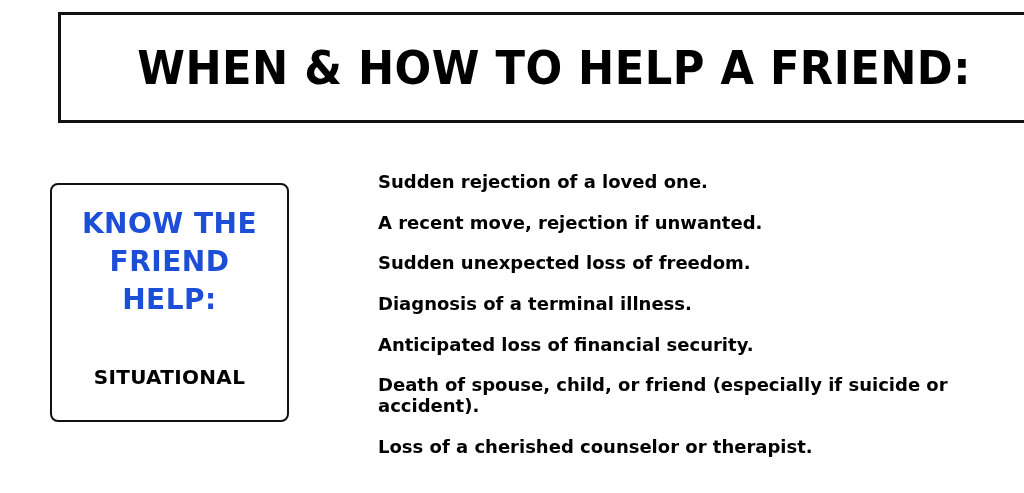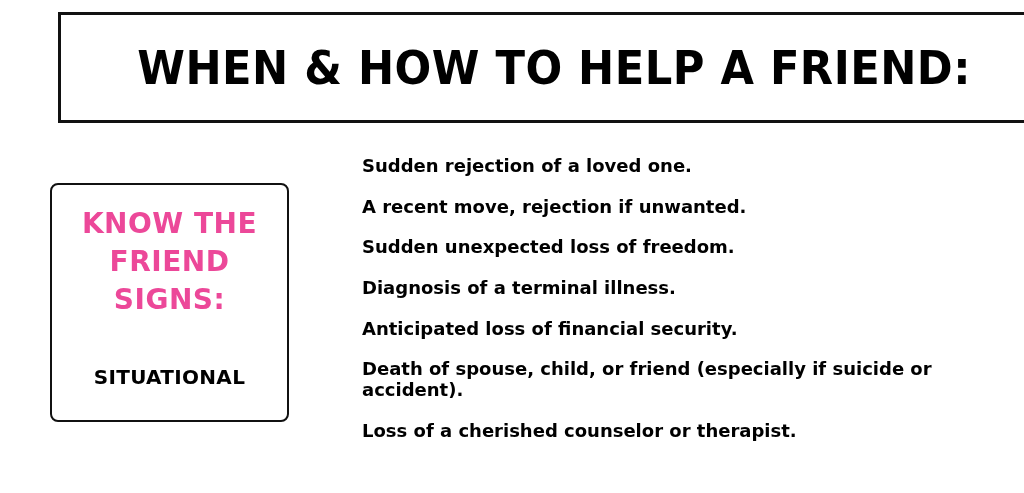--- a/index.html
+++ b/index.html
@@ -17,50 +17,50 @@
     font-size: 47px; letter-spacing: 0.5px; white-space: nowrap;
     transform: scaleX(0.92);
   }
   .signs-box {
     position: absolute; left: 50px; top: 183px; width: 239px; height: 239px;
     border: 2px solid #111; border-radius: 8px; box-sizing: border-box;
     text-align: center;
   }
   .signs-heading {
     position: absolute; left: 0; right: 0; top: 20px;
-    color: #ec4899; font-family: "DejaVu Sans", sans-serif; font-weight: bold;
+    color: #1d4ed8; font-family: "DejaVu Sans", sans-serif; font-weight: bold;
     font-size: 28px; line-height: 38px; letter-spacing: 0.5px;
   }
   .signs-heading div { white-space: nowrap; }
   .signs-sub {
     position: absolute; left: 0; right: 0; top: 180px;
     font-family: "DejaVu Sans", sans-serif; font-weight: bold;
     font-size: 20px; letter-spacing: 0.3px;
   }
   .list {
-    position: absolute; left: 362px; top: 155px; width: 640px; margin: 0; padding: 0; list-style: none;
+    position: absolute; left: 362px; top: 155px; width: 640px; margin: 16px; padding: 0; list-style: none;
   }
   .list li {
     font-family: "DejaVu Sans", sans-serif; font-weight: bold;
     font-size: 18px; line-height: 21px; margin-bottom: 19.7px;
     letter-spacing: 0;
   }
 </style>
 </head>
 <body>
 
 <div class="title-box">
   <span class="title-text">WHEN &amp; HOW TO HELP A FRIEND:</span>
 </div>
 
 <div class="signs-box">
   <div class="signs-heading">
     <div>KNOW THE</div>
     <div>FRIEND</div>
-    <div>SIGNS:</div>
+    <div>HELP:</div>
   </div>
   <div class="signs-sub">SITUATIONAL</div>
 </div>
 
 <ul class="list">
   <li>Sudden rejection of a loved one.</li>
   <li>A recent move, rejection if unwanted.</li>
   <li>Sudden unexpected loss of freedom.</li>
   <li>Diagnosis of a terminal illness.</li>
   <li>Anticipated loss of financial security.</li>

